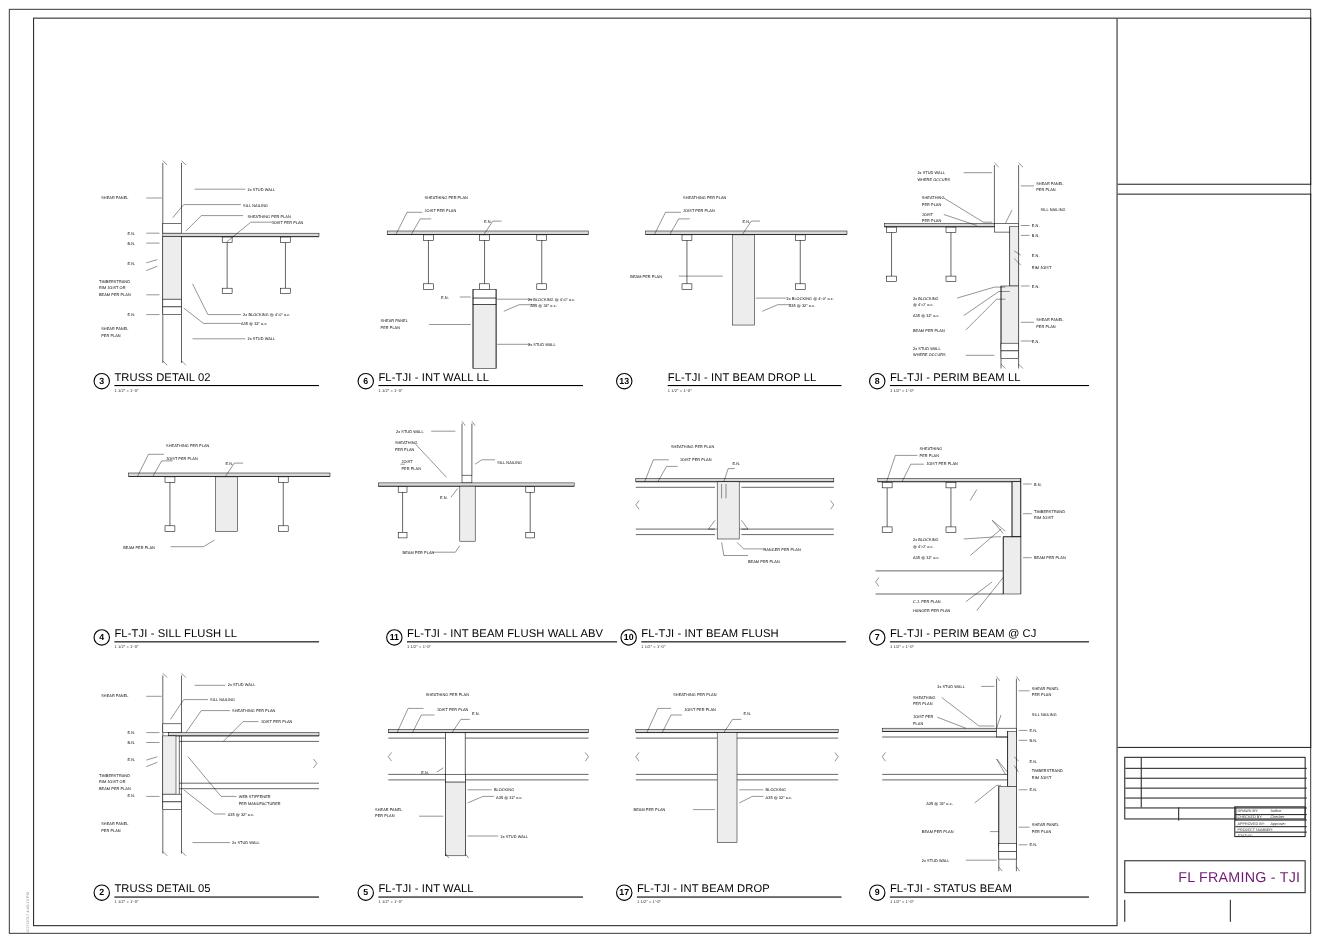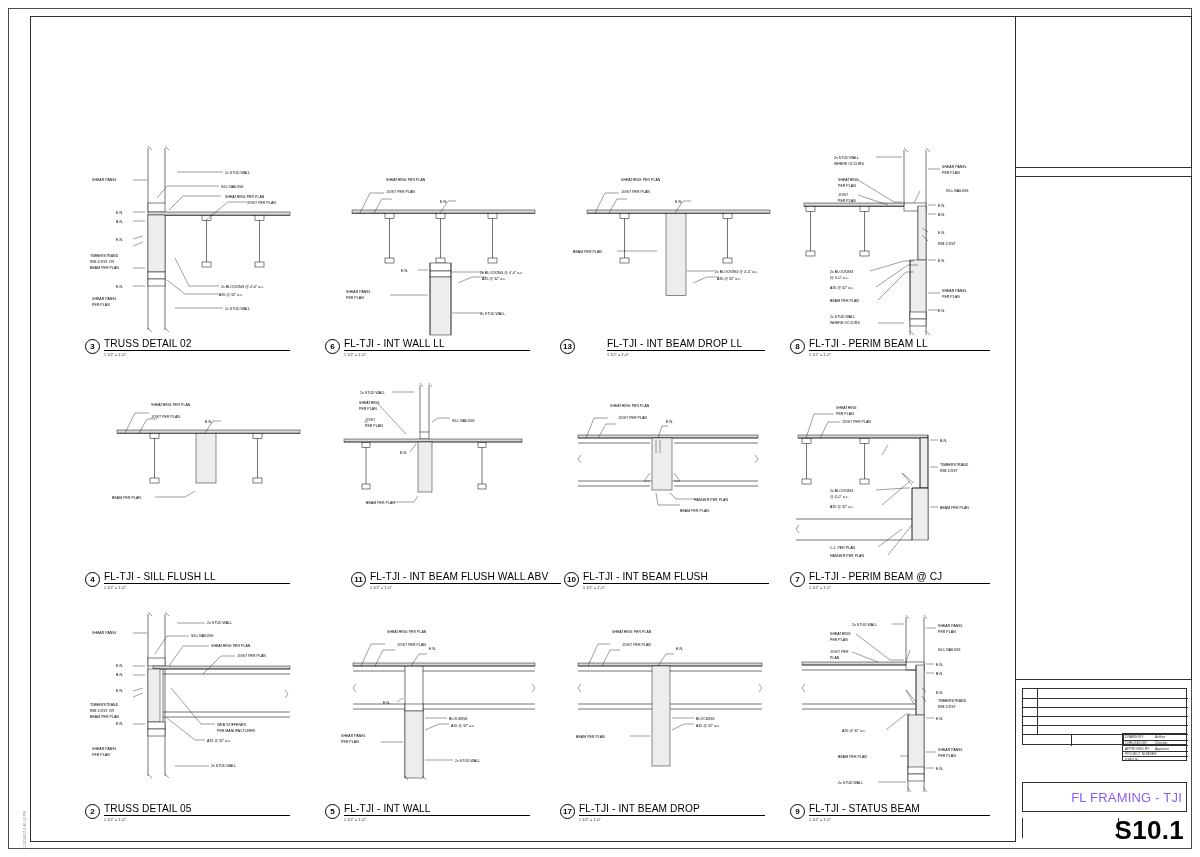--- a/index.html
+++ b/index.html
@@ -60,21 +60,21 @@
     letter-spacing: .1px; line-height: 11px; white-space: nowrap;
   }
   .dtitle .rule { height: 1.4px; background: #000; margin-top: 1px; }
   .dtitle .tscale { font-size: 3.6px; color: #1a1a1a; margin-top: 1.2px; letter-spacing: .1px; }
 
   
   .tb { position: absolute; border: 1px solid #2e2e2e; }
   .tb-line { position: absolute; background: #2e2e2e; }
   .tb-field { position: absolute; font-size: 3.4px; color: #333; white-space: nowrap; }
   .sheet-name {
-    position: absolute; font-size: 13px; color: #8b5cf6;
+    position: absolute; font-size: 13px; color: #701a75;
     text-align: right; letter-spacing: .2px;
   }
   .sheet-num {
     position: absolute; font-size: 26px; font-weight: bold; color: #000;
     text-align: right; letter-spacing: .3px;
   }
 
   
   svg text { font-family: "Liberation Sans", sans-serif; fill: #000; }
   svg .ln { stroke: #000; stroke-width: .55; fill: none; }
@@ -805,15 +805,14 @@
   <div class="tb-field" style="left:1125px;top:746.6px;">APPROVED BY:</div>
   <div class="tb-field" style="left:1155px;top:746.6px;">Approver</div>
   <div class="tb-field" style="left:1125px;top:752.2px;">PROJECT NUMBER:</div>
   <div class="tb-field" style="left:1125px;top:757.8px;">STATUS:</div>
 
   <div class="tb" style="left:1022px;top:782px;width:165px;height:30px;"></div>
   <div class="sheet-name" style="left:1022px;top:790px;width:160px;">FL FRAMING - TJI</div>
 
   <div class="tb-line" style="left:1022px;top:818px;width:1px;height:20px;"></div>
   <div class="tb-line" style="left:1118px;top:818px;width:1px;height:20px;"></div>
-  <div class="sheet-num" style="left:1022px;top:815px;width:162px;">S10.1</div>
 
 </div>
 
 </body></html>

